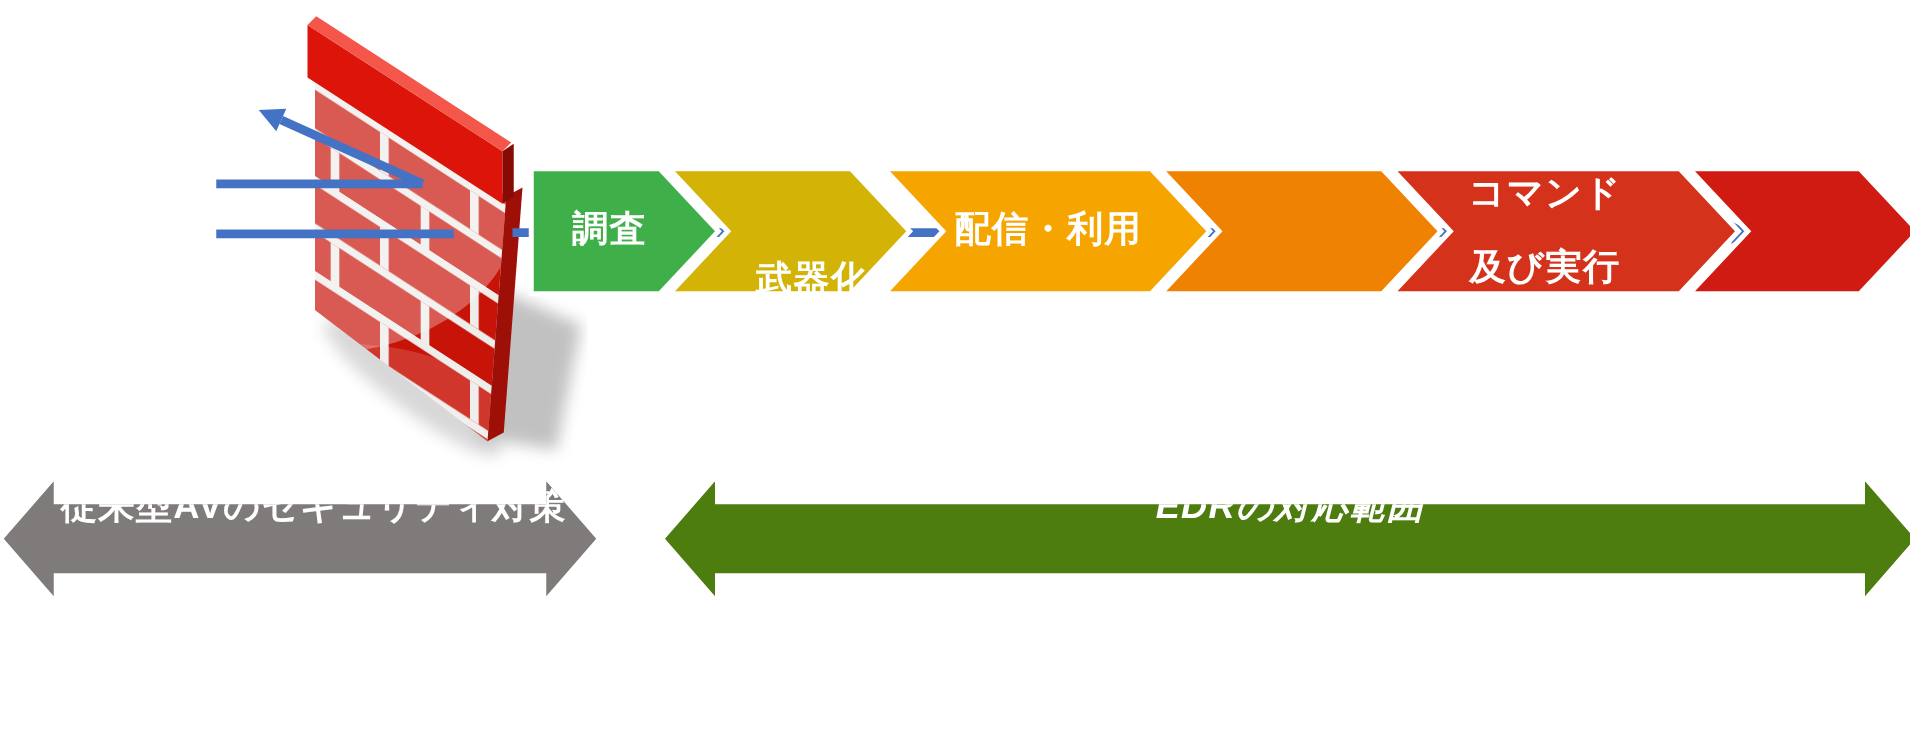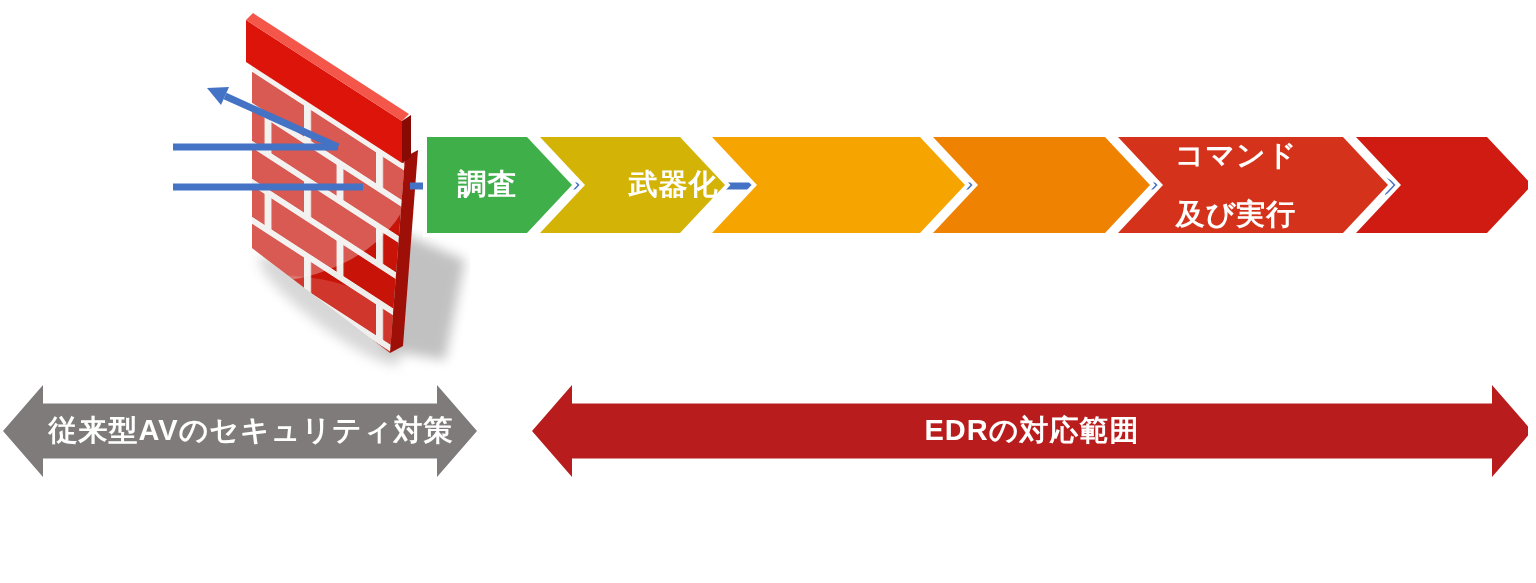--- a/index.html
+++ b/index.html
@@ -12,21 +12,21 @@
   .stage-label{
     position:absolute;top:137px;height:96px;
     display:flex;align-items:center;justify-content:center;
     color:#fff;font-weight:bold;font-size:29px;line-height:2.05;
     white-space:pre;text-align:center;letter-spacing:1px;
   }
   
   .dbl-arrow{
     position:absolute;top:385px;height:92px;
     clip-path:polygon(0 50%,40px 0%,40px 20%,calc(100% - 40px) 20%,calc(100% - 40px) 0%,100% 50%,calc(100% - 40px) 100%,calc(100% - 40px) 80%,40px 80%,40px 100%);
-    display:flex;align-items:center;justify-content:center;
+    display:flex;justify-content:center;
   }
   .dbl-arrow .lbl{
     color:#fff;font-weight:bold;font-size:29px;letter-spacing:1px;white-space:pre;
   }
   #av-arrow{left:3px;width:474px;}
   #av-arrow .lbl{padding-left:22px;}
   #edr-arrow{left:532px;width:1000px;}
 </style>
 </head>
 <body>
@@ -89,25 +89,26 @@
 
     <path d="M22,7 H122 L167,55 L122,103 H22 Z" stroke="#fff" stroke-width="8" paint-order="stroke" stroke-linejoin="miter" fill="#3EAF49"></path>
     <path d="M135,7 H275 L320,55 L275,103 H135 L180,55 Z" stroke="#fff" stroke-width="8" paint-order="stroke" stroke-linejoin="miter" fill="#D2B306"></path>
     <path d="M307,7 H515 L560,55 L515,103 H307 L352,55 Z" stroke="#fff" stroke-width="8" paint-order="stroke" stroke-linejoin="miter" fill="#F6A500"></path>
     <path d="M528,7 H700 L745,55 L700,103 H528 L573,55 Z" stroke="#fff" stroke-width="8" paint-order="stroke" stroke-linejoin="miter" fill="#EF8200"></path>
     <path d="M713,7 H938 L983,55 L938,103 H713 L758,55 Z" stroke="#fff" stroke-width="8" paint-order="stroke" stroke-linejoin="miter" fill="#D5321B"></path>
     <path d="M951,7 H1082 L1127,55 L1082,103 H951 L996,55 Z" stroke="#fff" stroke-width="8" paint-order="stroke" stroke-linejoin="miter" fill="#CF1B11"></path>
   </svg>
 
   <div class="stage-label" style="left:445px;width:85px;">調査</div>
-  <div class="stage-label" style="left:626px;width:95px;">武器化</div>
+  <div class="stage-label" style="left:602px;width:95px;margin-top:40px;">武器化</div>
+  <div class="stage-label" style="left:762px;width:153px;">配信・利用</div>
   <div class="stage-label" style="left:1150px;width:172px;">コマンド
 及び実行</div>
 
   <div class="dbl-arrow" id="av-arrow" style="background: rgb(127, 123, 123);">
     <span class="lbl">従来型AVのセキュリティ対策</span>
   </div>
 
-  <div class="dbl-arrow" id="edr-arrow" style="background: #b91c1c;">
+  <div class="dbl-arrow" id="edr-arrow" style="background: #4d7c0f; font-style: italic;">
     <span class="lbl">EDRの対応範囲</span>
   </div>
 
 </div>
 
 </body></html>

